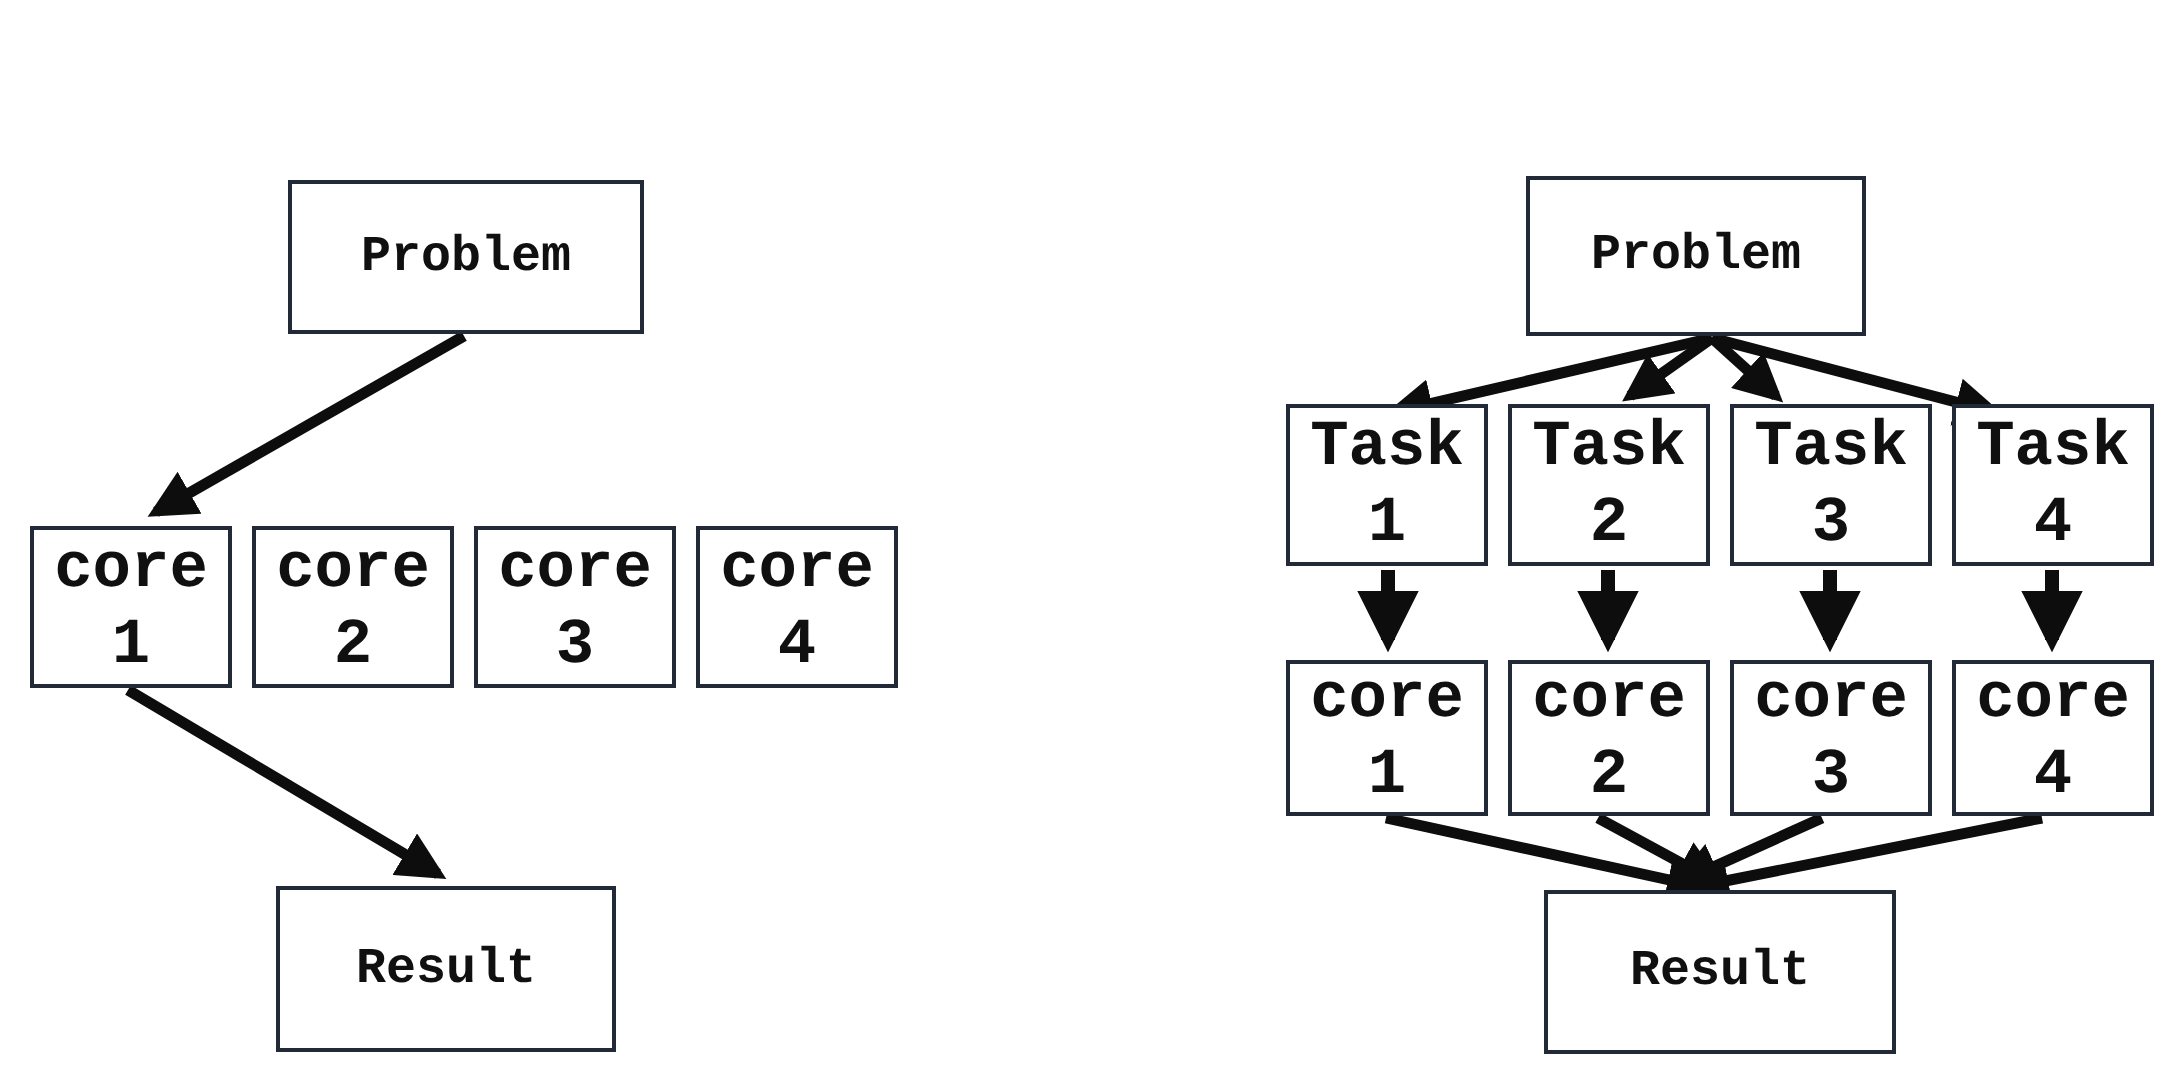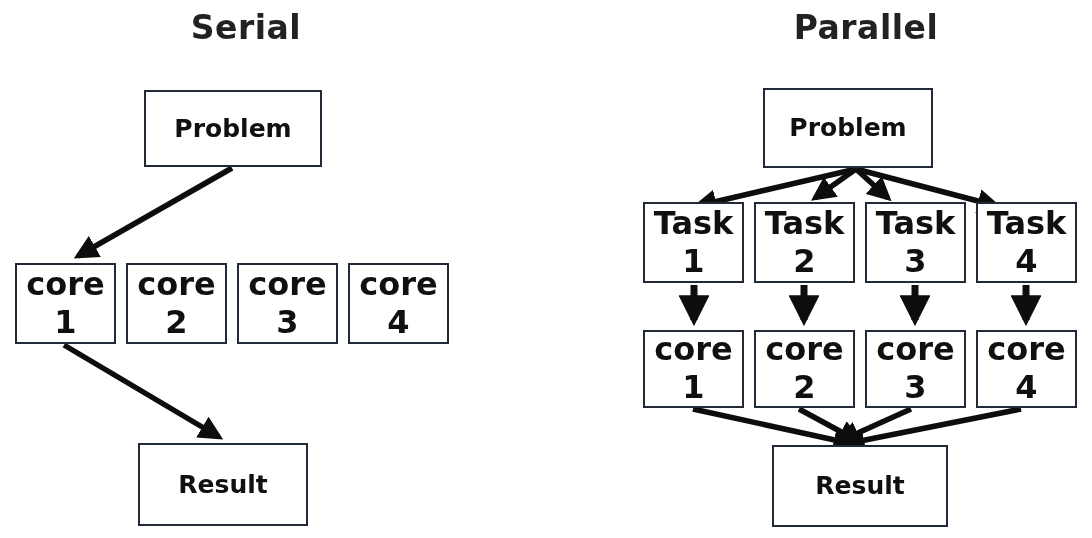--- a/index.html
+++ b/index.html
@@ -33,20 +33,21 @@
     white-space: nowrap;
   }
   .node {
     position: absolute;
     background: #ffffff;
     border: 2px solid #212a36;
     display: flex;
     align-items: center;
     justify-content: center;
     box-sizing: border-box;
+    font-family: Liberation Mono, monospace;
   }
   .lbl {
     font-weight: bold;
     font-size: 32px;
     line-height: 1.18;
     color: #101010;
     text-align: center;
     white-space: pre-line;
   }
   .lbl.big {
@@ -80,22 +81,20 @@
       <line x1="915" y1="285" x2="915" y2="320" stroke-width="7" marker-end="url(#ah)"></line>
       <line x1="1026" y1="285" x2="1026" y2="320" stroke-width="7" marker-end="url(#ah)"></line>
 
       <line x1="693" y1="409" x2="853" y2="444" marker-end="url(#ah)"></line>
       <line x1="799" y1="409" x2="858" y2="441" marker-end="url(#ah)"></line>
       <line x1="911" y1="409" x2="840" y2="441" marker-end="url(#ah)"></line>
       <line x1="1021" y1="409" x2="845" y2="444" marker-end="url(#ah)"></line>
     </g>
   </svg>
 
-  <div class="title" style="left:146px; top:8px; width:200px;">Serial</div>
-  <div class="title" style="left:766px; top:8px; width:200px;">Parallel</div>
 
   <div class="node" style="left:144px; top:90px; width:178px; height:77px;">
     <span class="lbl big">Problem</span>
   </div>
 
   <div class="node" style="left:15px; top:263px; width:101px; height:81px;">
     <span class="lbl">core
 1</span>
   </div>
   <div class="node" style="left:126px; top:263px; width:101px; height:81px;">

